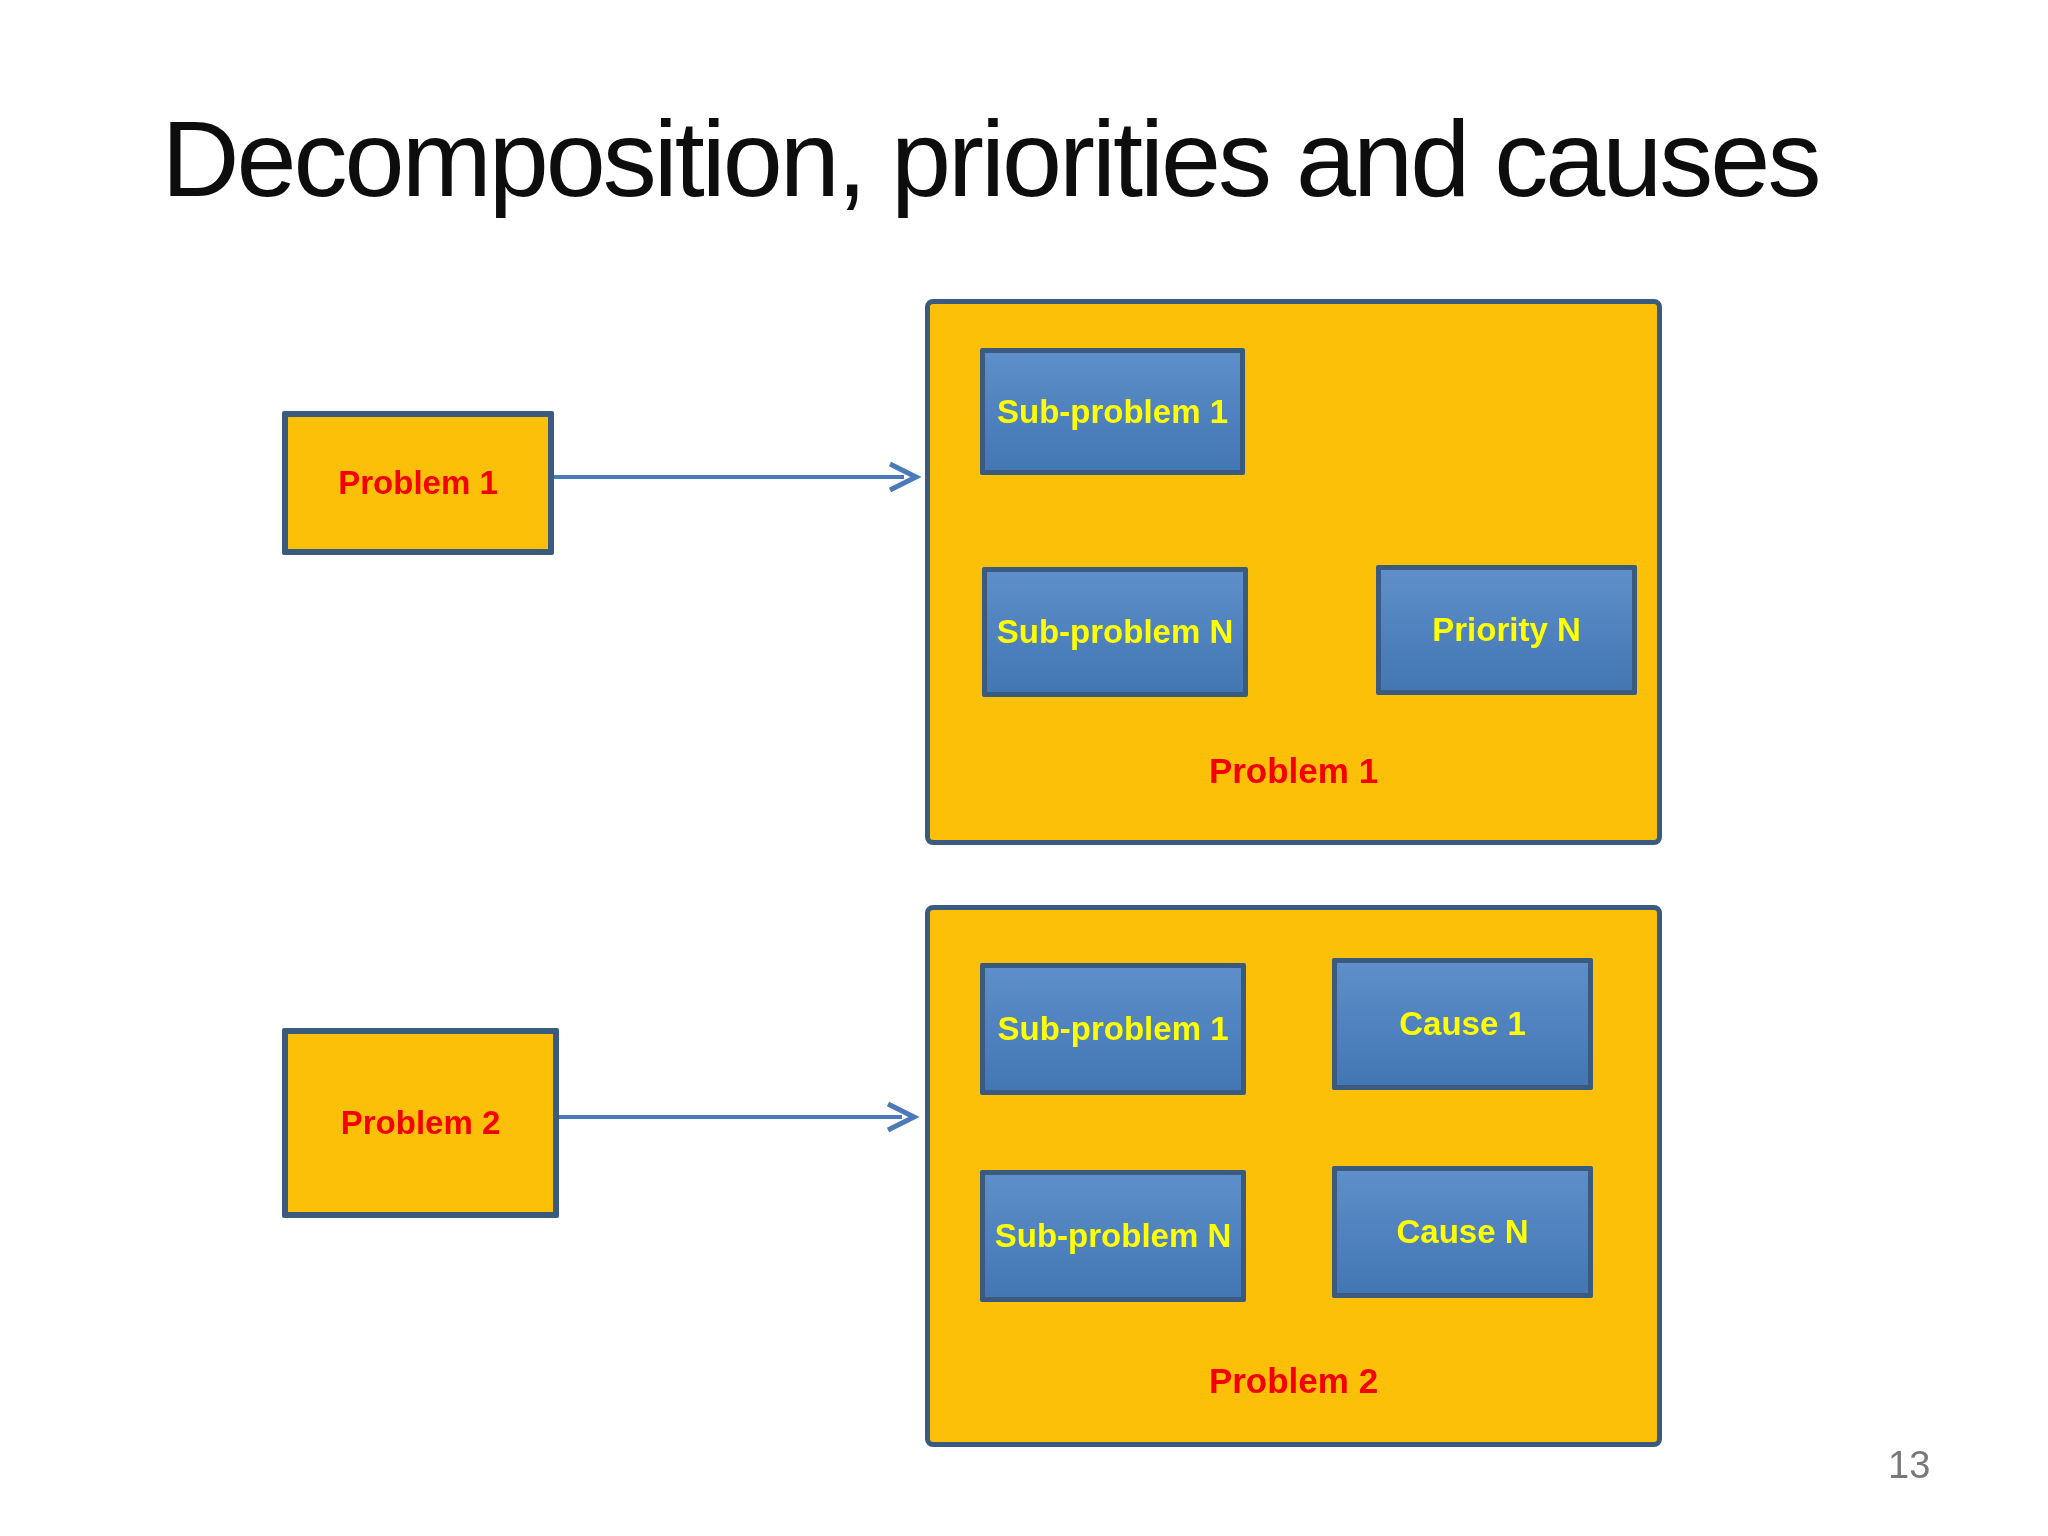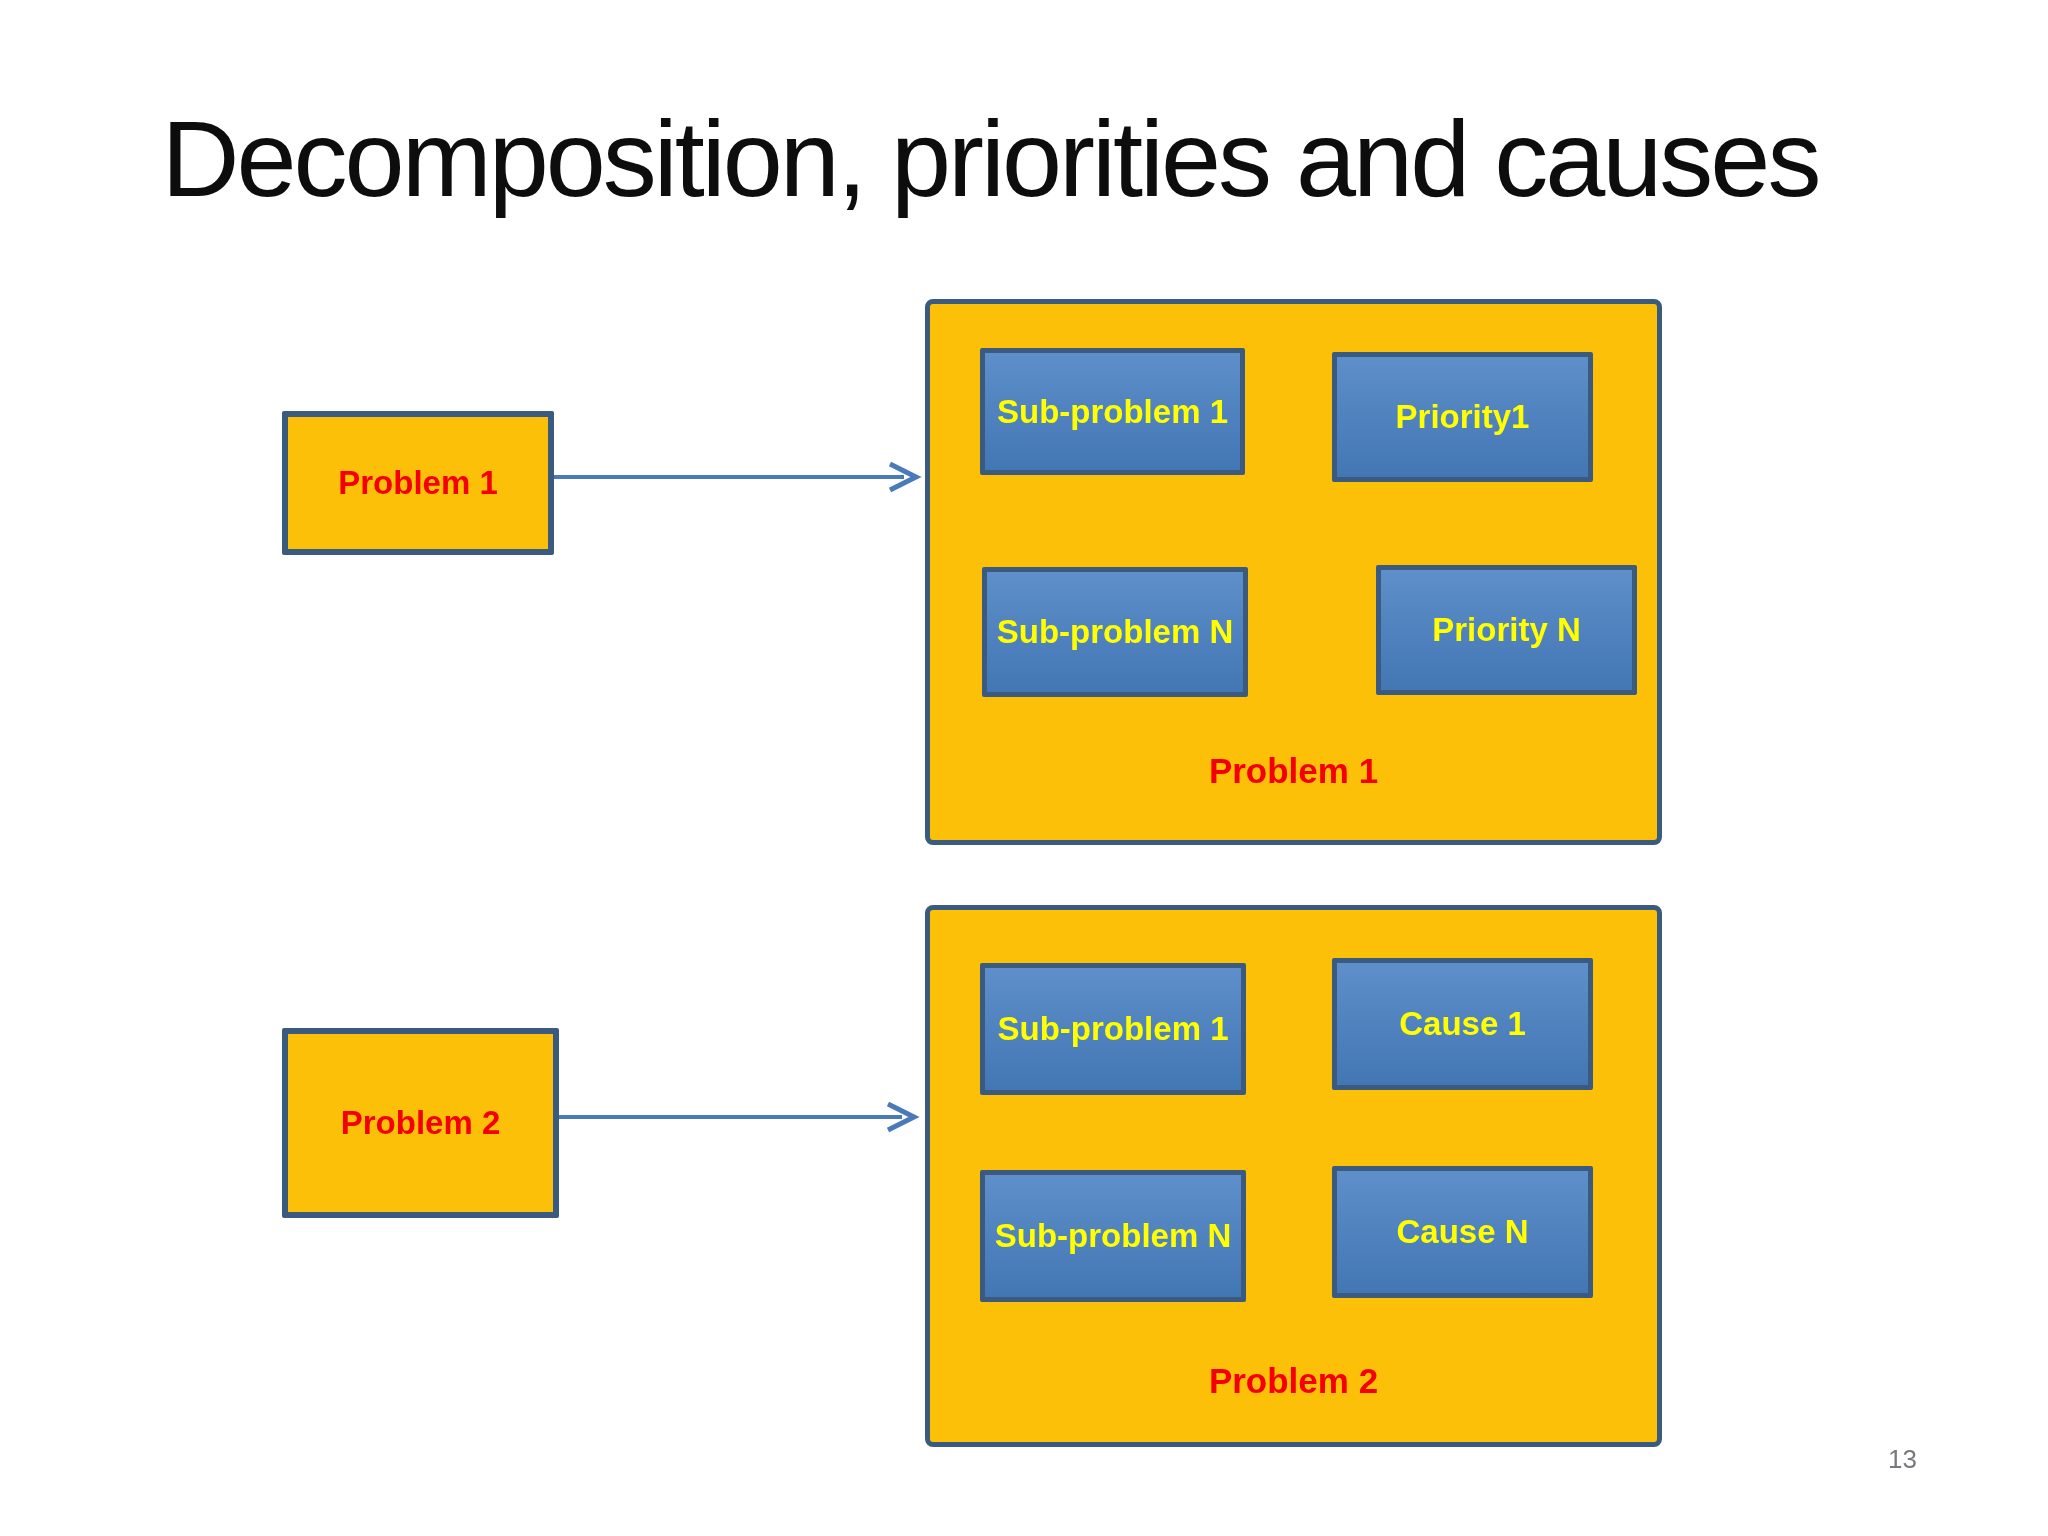--- a/index.html
+++ b/index.html
@@ -49,21 +49,21 @@
     box-sizing:border-box;
   }
   .container-label{
     position:absolute;left:0;width:100%;
     text-align:center;
     font-weight:700;font-size:35px;color:var(--red_text);
     line-height:1;
   }
   .pagenum{
     position:absolute;left:1888px;top:1444px;
-    font-size:26px;color:var(--page_number_gray);text-align:center;
+    font-size:38px;color:var(--page_number_gray);text-align:center;
   }
 </style>
 </head>
 <body>
 
 <div class="slide">
 
   <h1 class="title">Decomposition, priorities and causes</h1>
 
   <svg class="connectors" width="2048" height="1536" viewBox="0 0 2048 1536">
@@ -81,23 +81,20 @@
     <line x1="1323" y1="1228" x2="1262" y2="1228" class="arrow" marker-end="url(#chev)"></line>
   </svg>
 
   <div class="pbox" style="left:282px;top:411px;width:260px;height:132px;">
     <span>Problem 1</span>
   </div>
 
   <div class="container-box" style="left:925px;top:299px;width:727px;height:536px;">
     <div class="node" style="left:50px;top:44px;width:265px;height:127px;">
       <span>Sub-problem 1</span>
-    </div>
-    <div class="node" style="left:402px;top:48px;width:261px;height:130px;">
-      <span>Priority1</span>
     </div>
     <div class="node" style="left:52px;top:263px;width:266px;height:130px;">
       <span>Sub-problem N</span>
     </div>
     <div class="node" style="left:402px;top:261px;width:261px;height:130px;margin-left:44px;">
       <span>Priority N</span>
     </div>
     <div class="container-label" style="top:449px;">Problem 1</div>
   </div>
 

